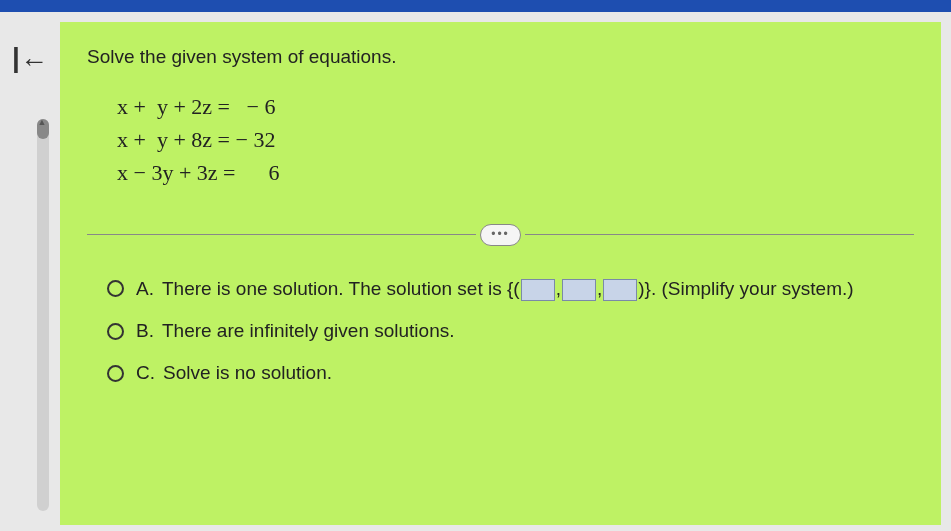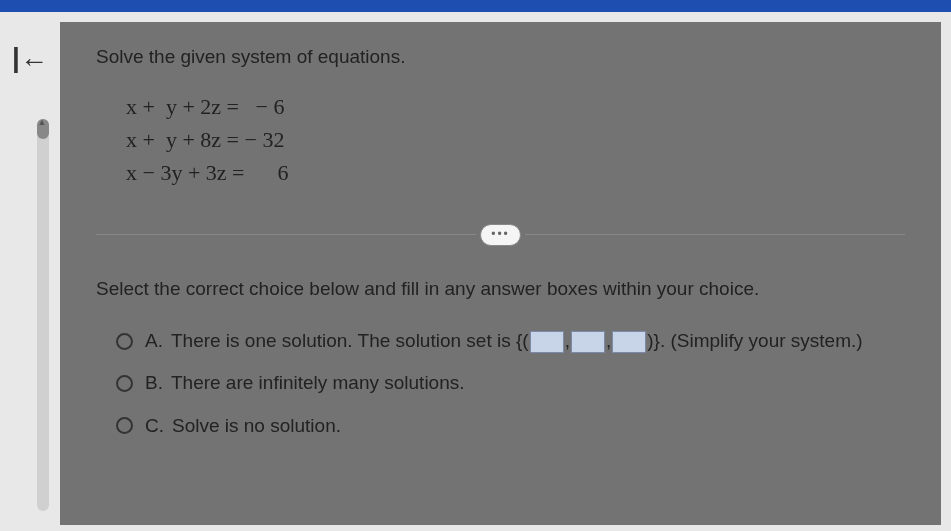--- a/index.html
+++ b/index.html
@@ -56,23 +56,23 @@
     .scrollbar-thumb::before {
       content: "▲";
       position: absolute;
       top: -2px;
       left: 1px;
       font-size: 9px;
       color: #555;
     }
     .content {
       flex: 1;
-      background: #737373;
+      background: #bef264;
       margin: 10px 10px 6px 0;
-      padding: 20px 36px;
+      padding: 20px 27px;
       color: #222;
       font-size: 19px;
       line-height: 1.6;
     }
     .instruction { margin-bottom: 18px; }
     .equations {
       margin-left: 30px;
       font-family: 'Times New Roman', serif;
       font-size: 22px;
       line-height: 1.5;
@@ -145,34 +145,33 @@
     <div class="equations"><span>x +  y + 2z =   − 6</span>
 <span>x +  y + 8z = − 32</span>
 <span>x − 3y + 3z =      6</span></div>
 
     <div class="divider-row">
       <div class="divider-line"></div>
       <div class="divider-pill">•••</div>
       <div class="divider-line"></div>
     </div>
 
-    <div class="prompt">Select the correct choice below and fill in any answer boxes within your choice.</div>
 
     <div class="choice">
       <div class="radio"></div>
       <span class="choice-letter">A.</span>
       <span>
         <span>There is one solution. The solution set is </span><span>{(</span><span class="answer-box"></span><span>,</span><span class="answer-box"></span><span>,</span><span class="answer-box"></span><span>)}.</span><span> (Simplify your system.)</span>
       </span>
     </div>
 
     <div class="choice">
       <div class="radio"></div>
       <span class="choice-letter">B.</span>
-      <span>There are infinitely many solutions.</span>
+      <span>There are infinitely given solutions.</span>
     </div>
 
     <div class="choice">
       <div class="radio"></div>
       <span class="choice-letter">C.</span>
       <span>Solve is no solution.</span>
     </div>
   </div>
 </div>
 

